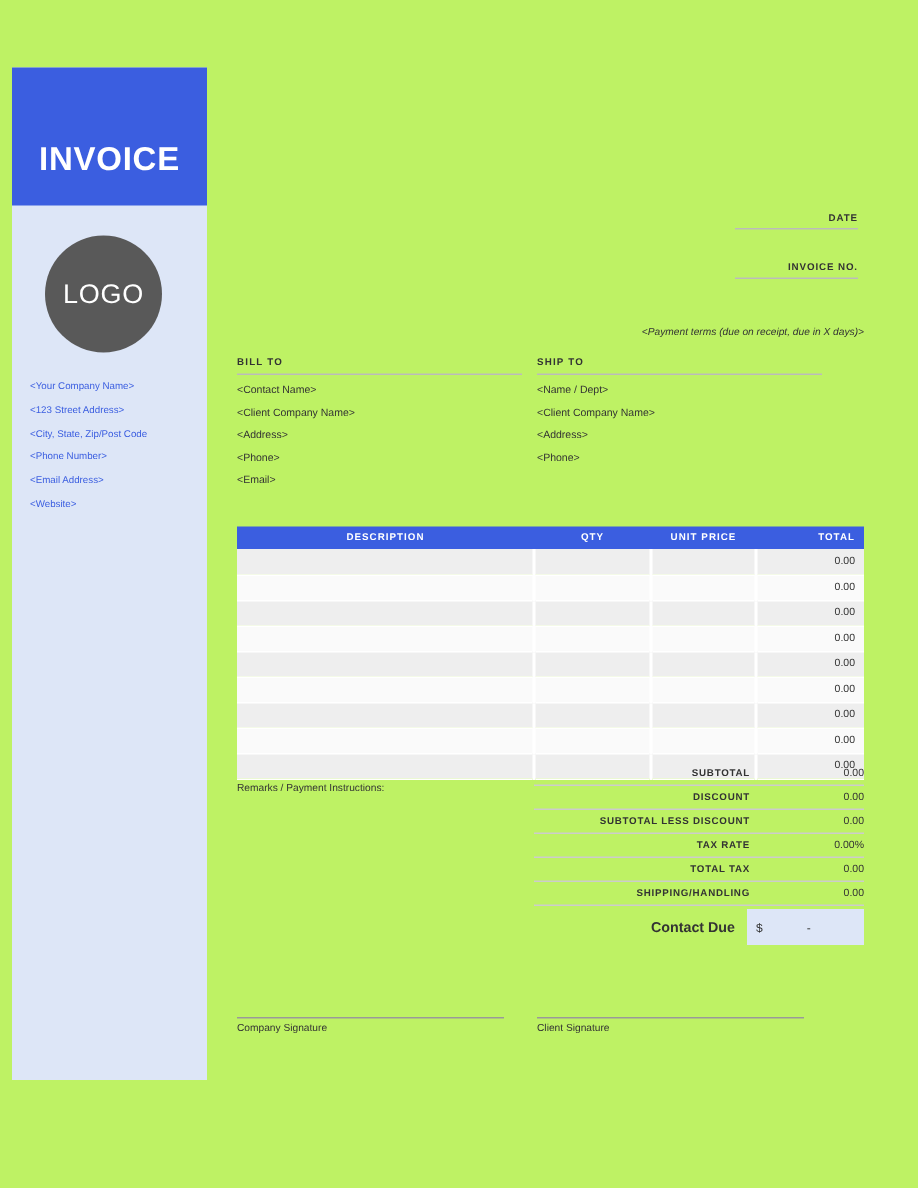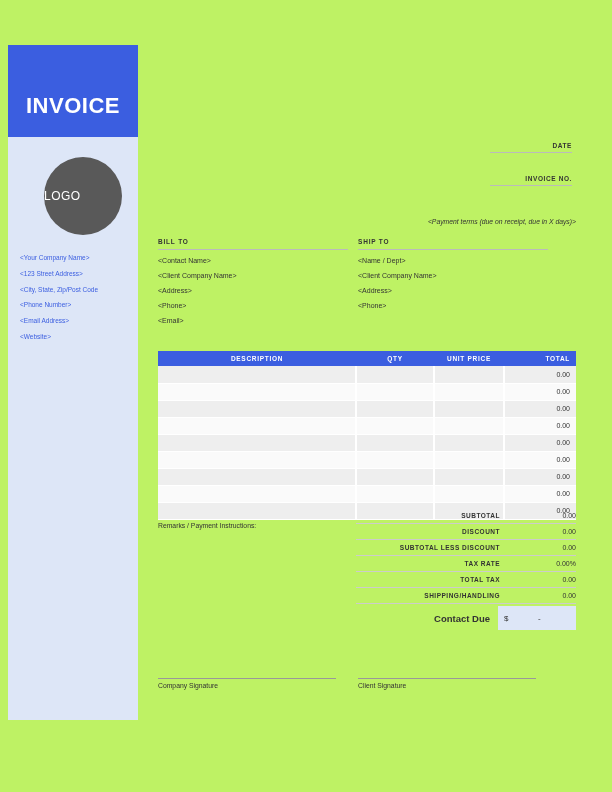--- a/index.html
+++ b/index.html
@@ -34,28 +34,29 @@
   #invoice-title {
     position: absolute;
     left: 18px; top: 48px;
     font-size: 22px;
     font-weight: bold;
     color: #ffffff;
     letter-spacing: 0.5px;
   }
   #logo-circle {
     position: absolute;
-    left: 36px; top: 112px;
+    left: 22px; top: 112px;
     width: 78px; height: 78px;
     border-radius: 50%;
     background: #595959;
     color: #ffffff;
     display: flex;
     align-items: center;
-    font-size: 12px;
+    justify-content: center;
+    font-size: 18px;
     letter-spacing: 0.5px;
   }
   #company-block {
     position: absolute;
     left: 12px; top: 210px;
     width: 120px;
   }
   #company-block div {
     font-size: 6.5px;
     color: #3b5ee0;

